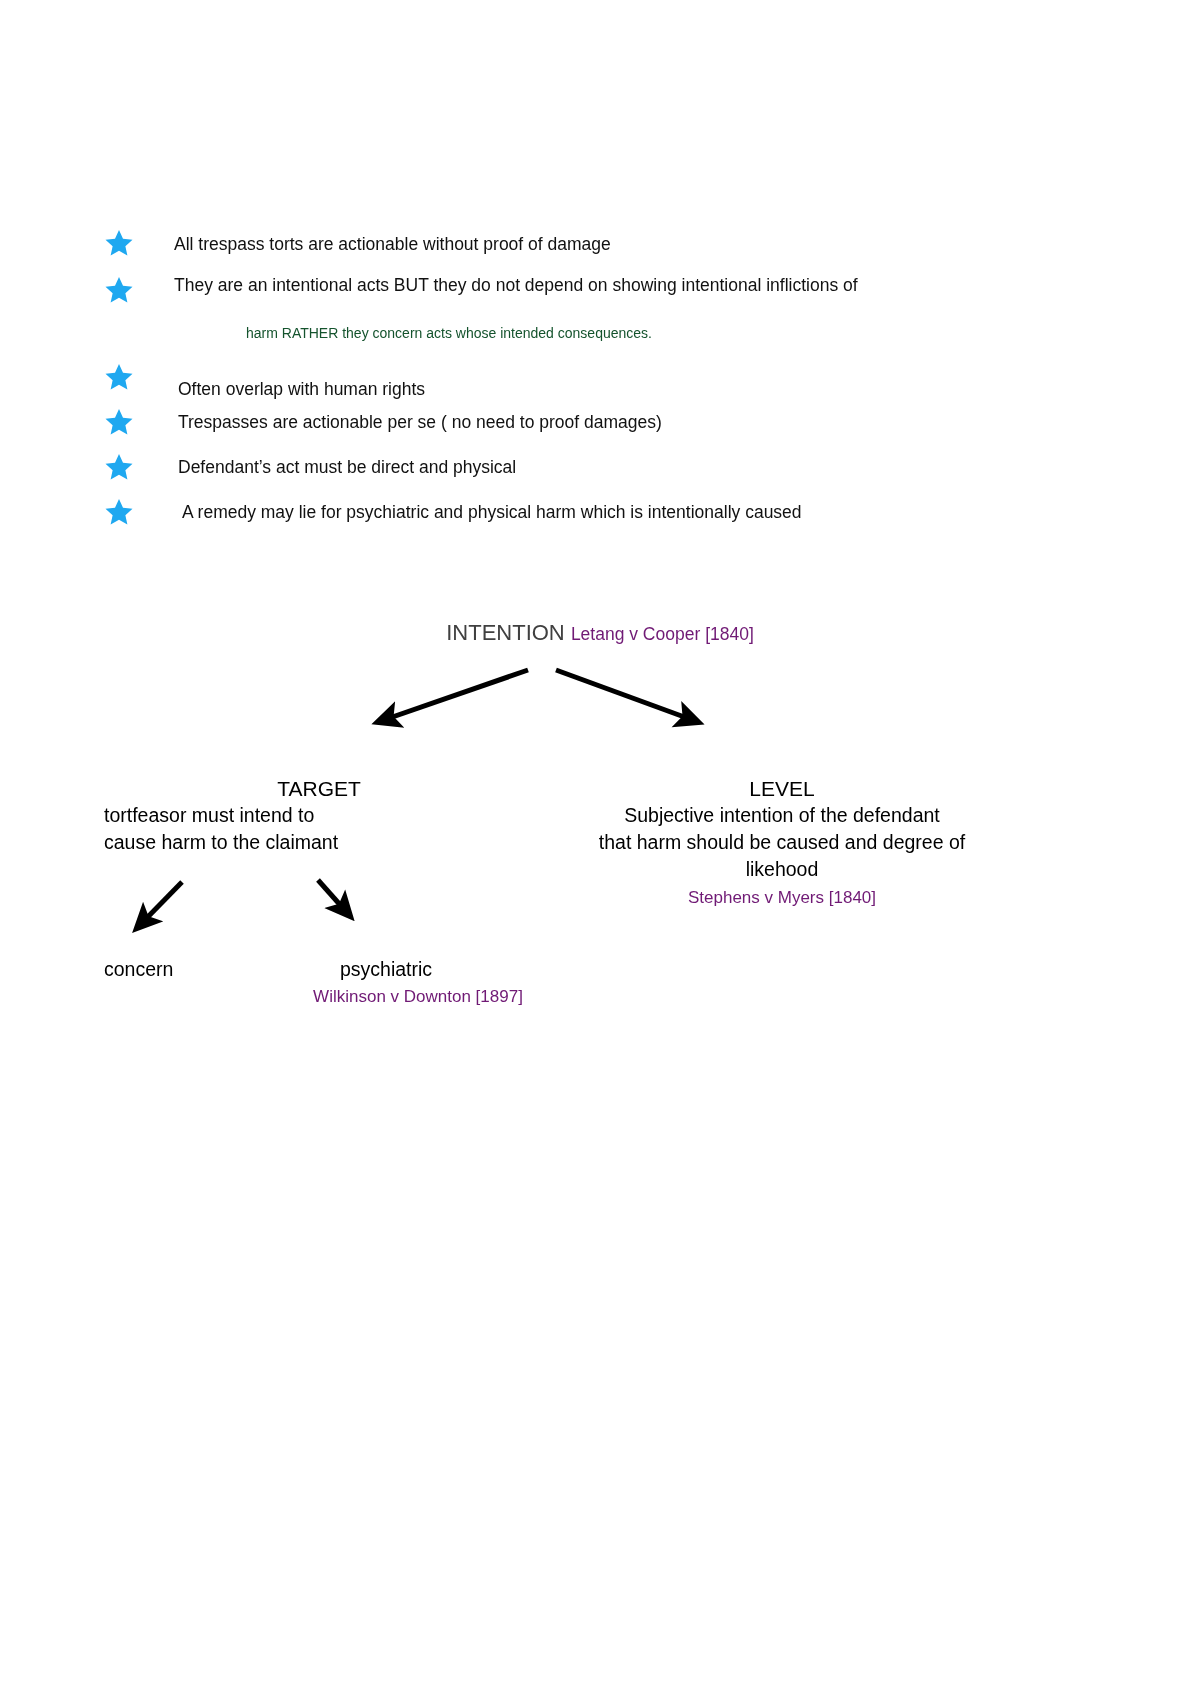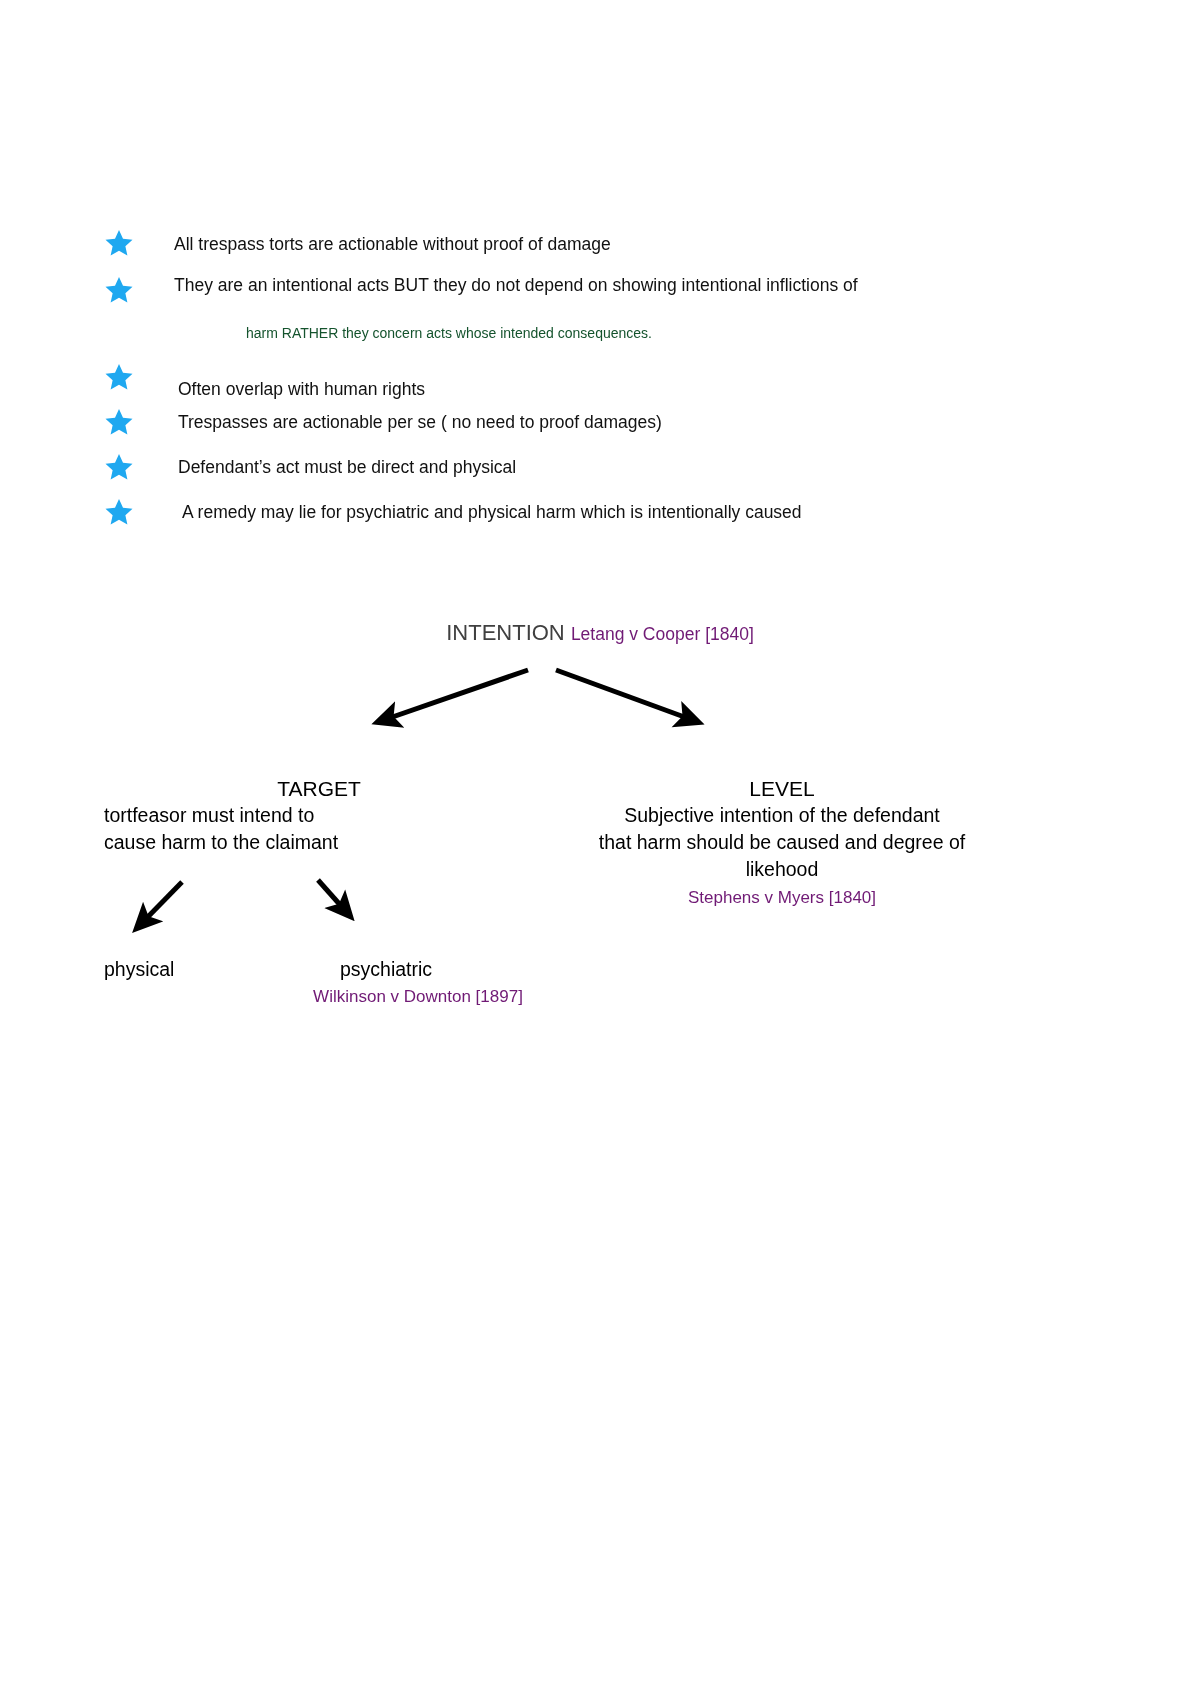--- a/index.html
+++ b/index.html
@@ -260,19 +260,19 @@
   </div>
 
   <div id="level-node">
     <div id="level-title">LEVEL</div>
     <div id="level-line1">Subjective intention of the defendant</div>
     <div id="level-line2">that harm should be caused and degree of</div>
     <div id="level-line3">likehood</div>
     <div id="level-citation" class="citation">Stephens v Myers [1840]</div>
   </div>
 
-  <div id="leaf-physical">physical</div>
+  <div id="leaf-physical">concern</div>
 
   <div id="leaf-psychiatric">psychiatric</div>
 
   <div id="leaf-psychiatric-citation" class="citation">Wilkinson v Downton [1897]</div>
 
 </div>
 
 </body></html>

